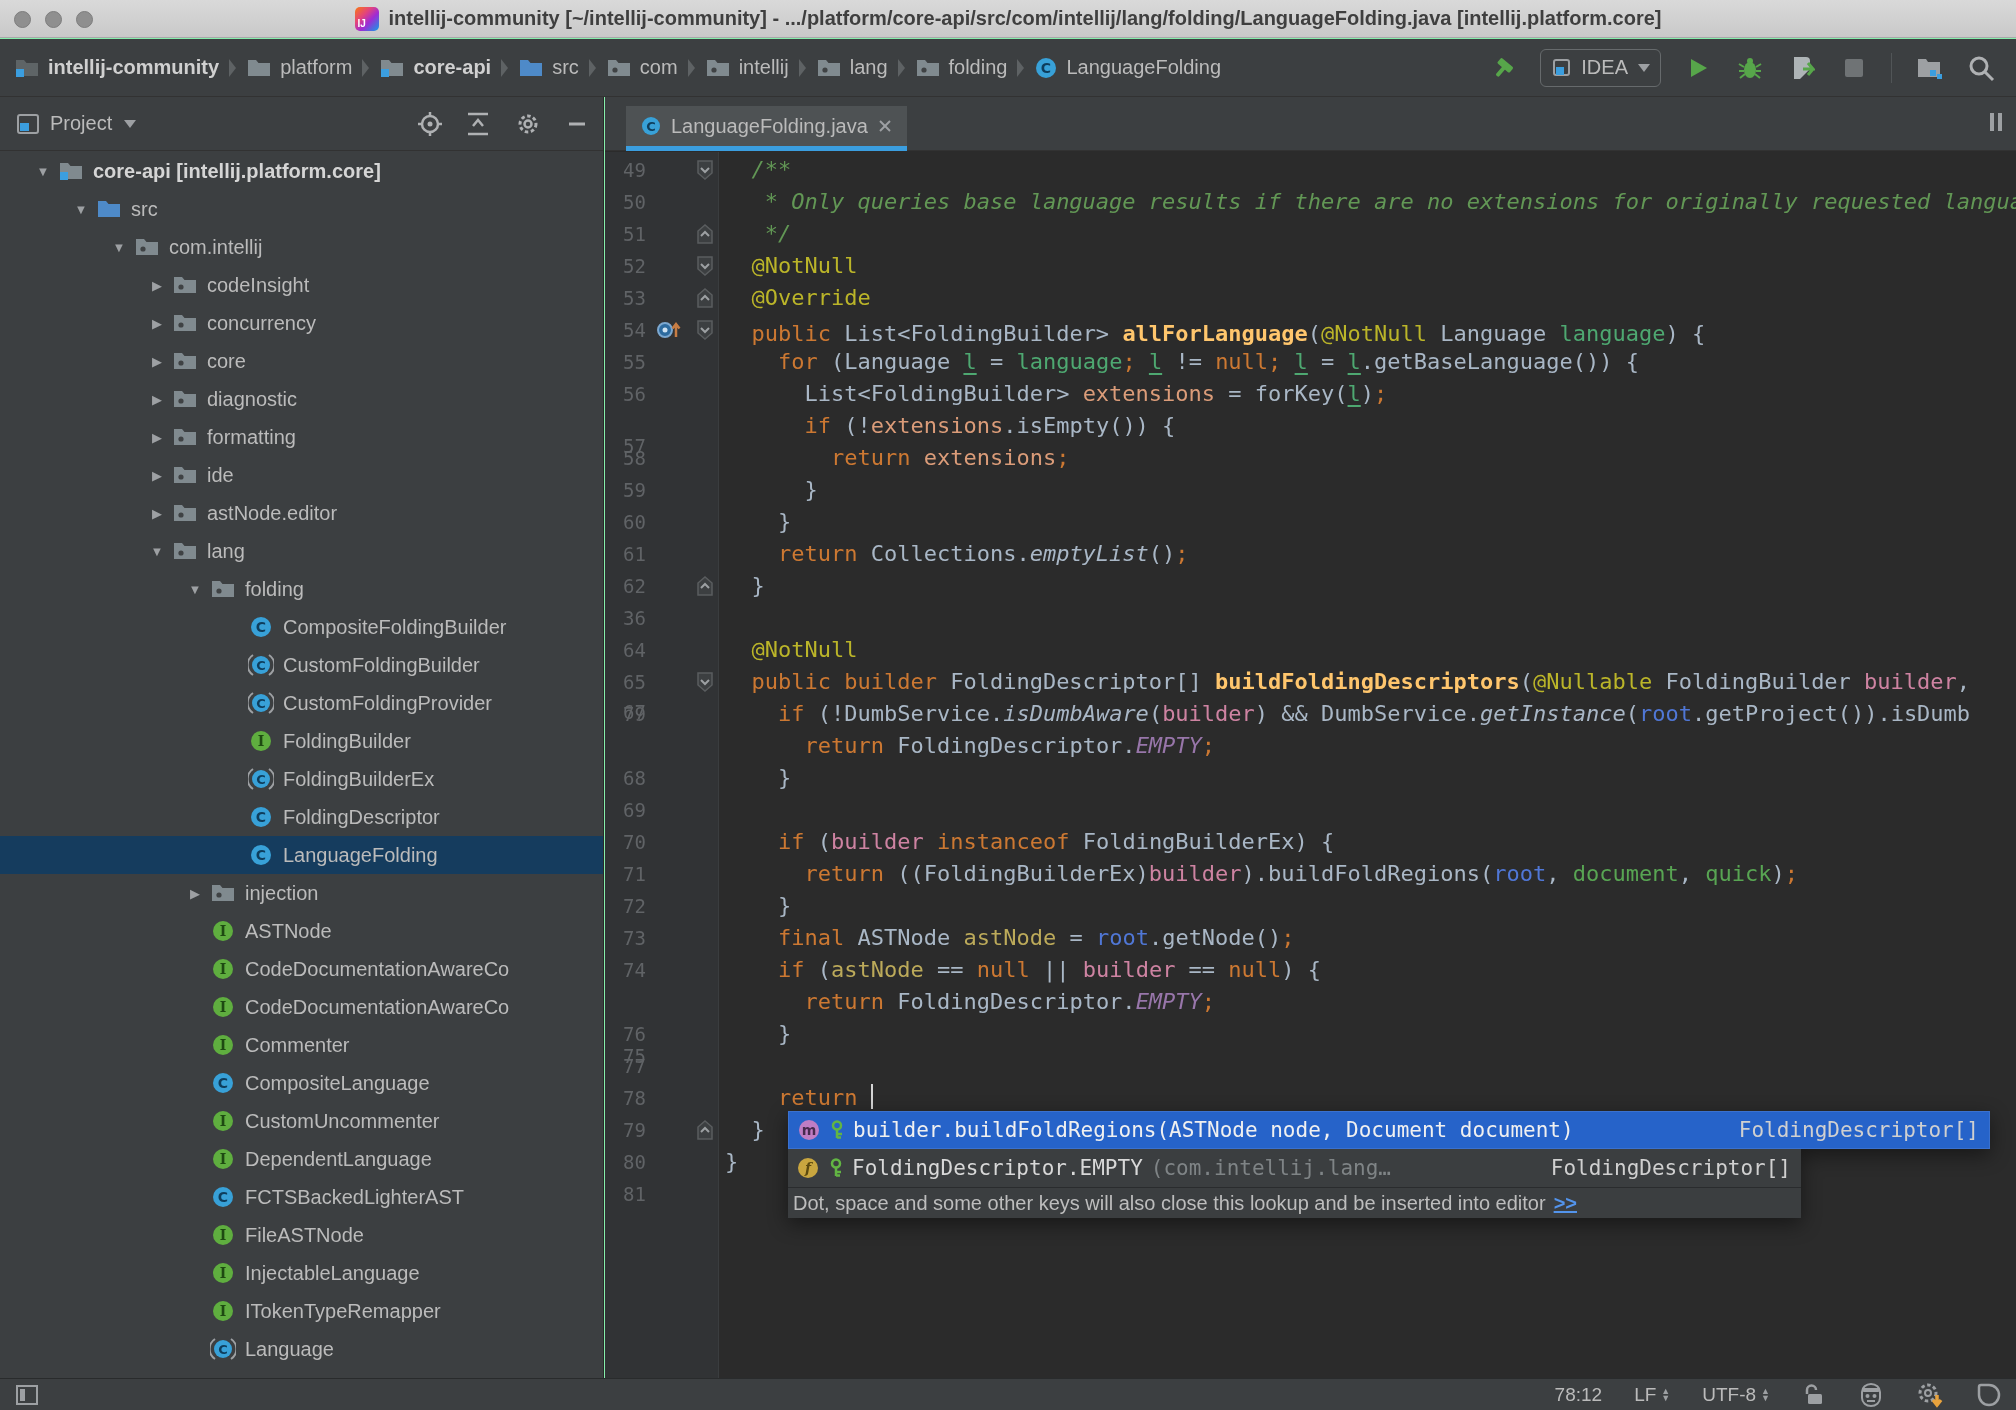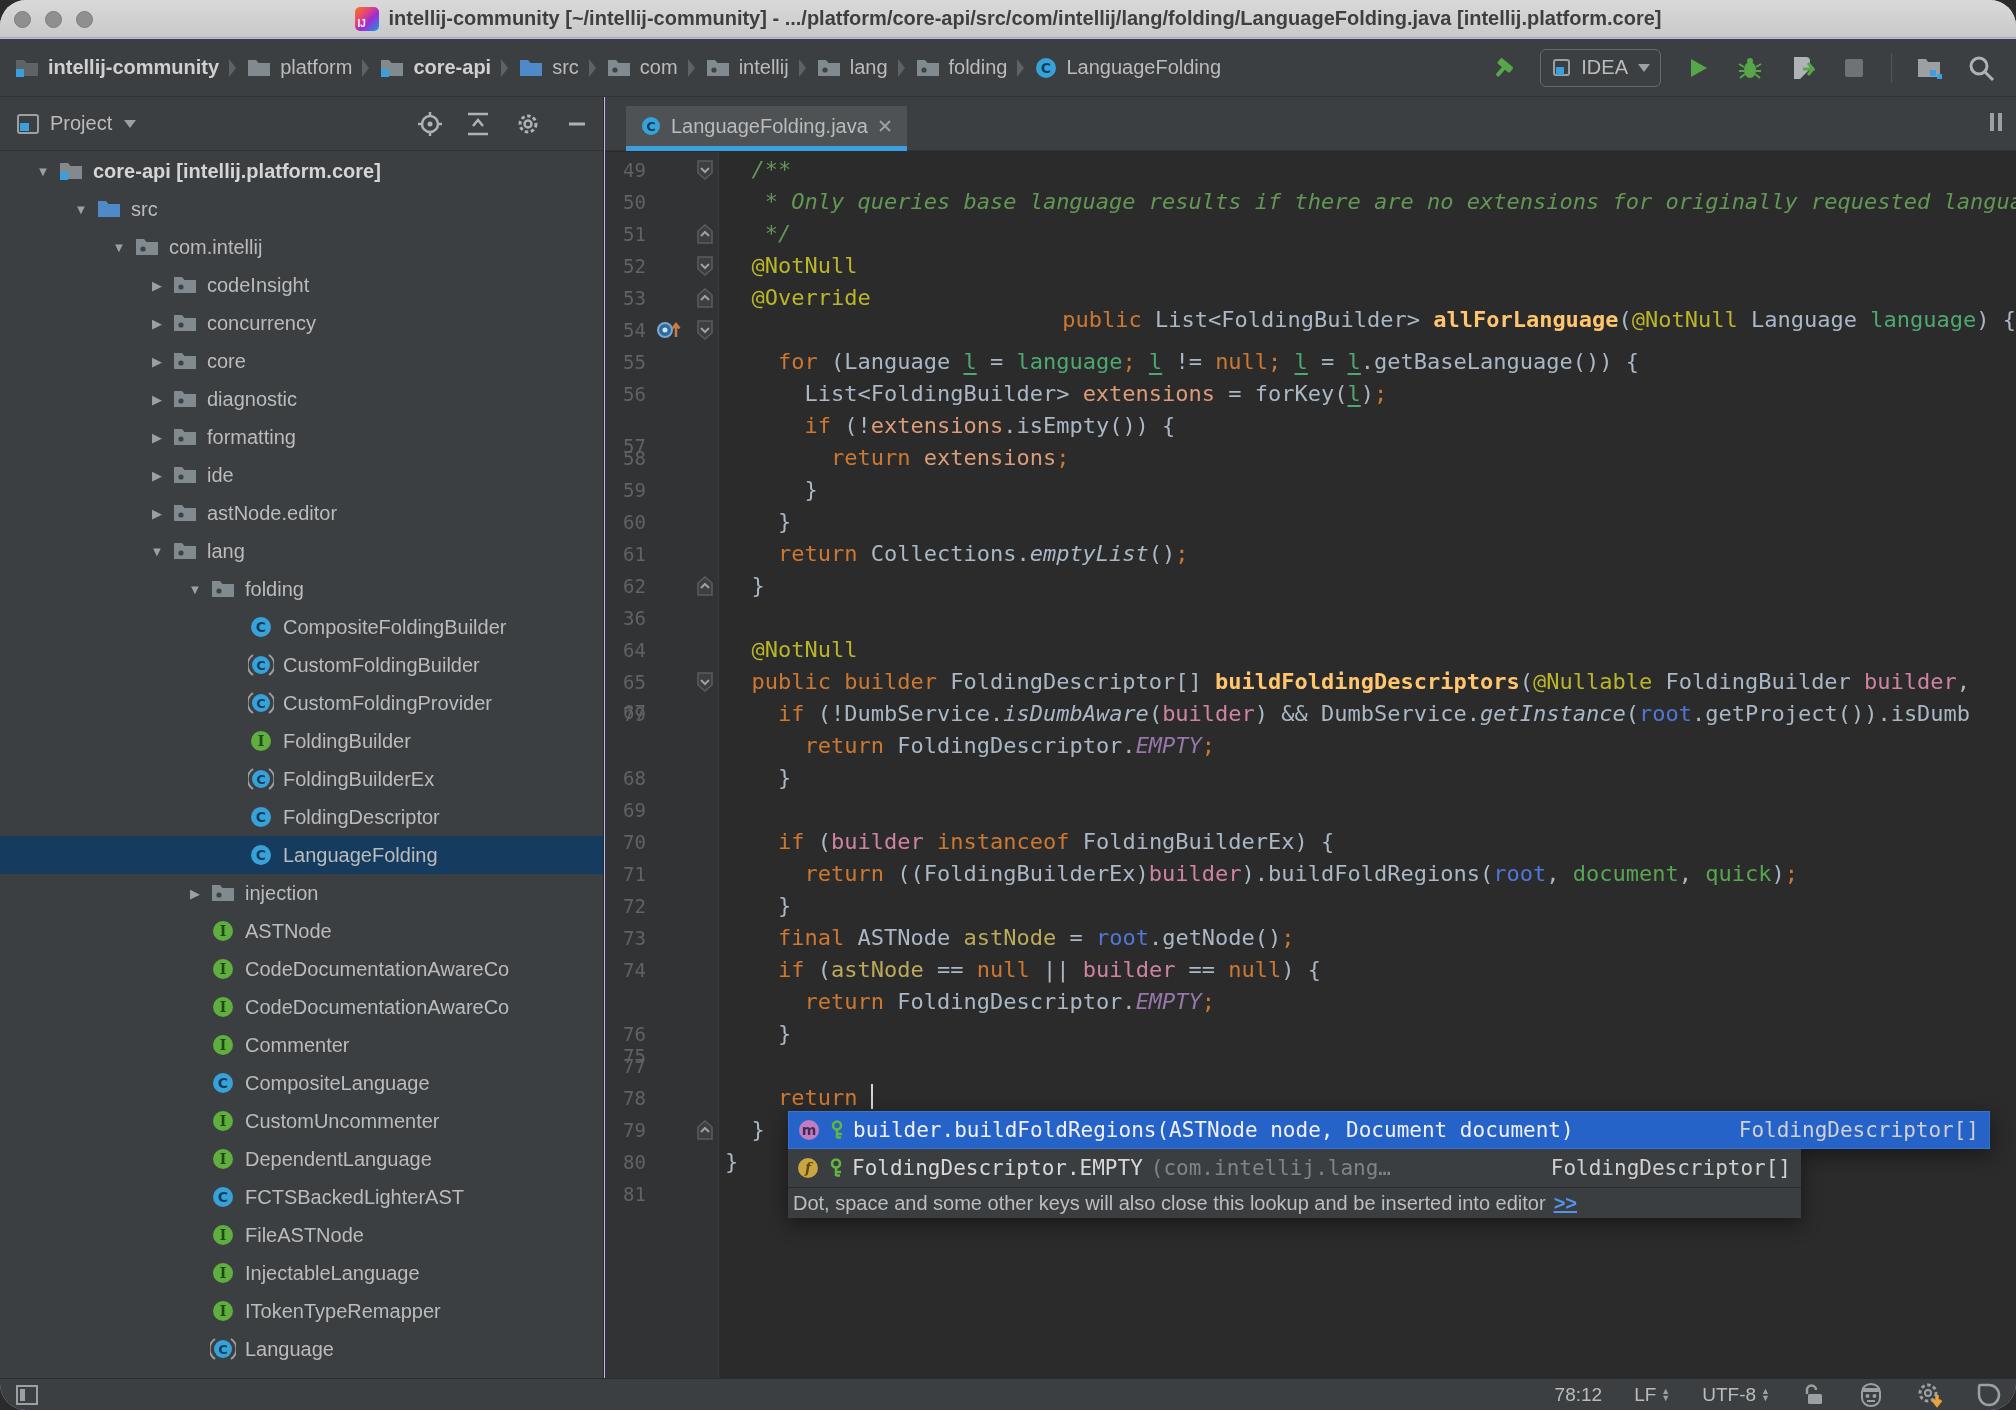--- a/index.html
+++ b/index.html
@@ -1,18 +1,18 @@
 <!DOCTYPE html>
 <html><head>
 <meta charset="utf-8">
 <style>
   * { margin:0; padding:0; box-sizing:border-box; }
   html,body { background:#2b2b2b; }
   body { font-family:"Liberation Sans", sans-serif; }
-  #app { position:relative; width:2016px; height:1410px; overflow:hidden; background:#c4b5fd;border-radius:26px; }
+  #app { position:relative; width:2016px; height:1410px; overflow:hidden; background:#86efac; }
 
   
   #titlebar { position:absolute; left:0; top:0; width:2016px; height:38px;
     background:linear-gradient(#d9d9d9,#c9c9c9); border-bottom:1px solid #a8a8a8;
     display:flex; align-items:center; }
   .traffic { position:absolute; left:14px; top:0; height:38px; display:flex; align-items:center; gap:14px; }
   .traffic .dot { width:17px; height:17px; border-radius:50%; background:#8f8f8f; border:1px solid #7d7d7d; }
   #title-center { width:100%; display:flex; align-items:center; justify-content:center; gap:10px; }
   #app-icon { width:24px; height:24px; border-radius:5px;
     background:linear-gradient(135deg,#f97a12 0%,#e3447c 35%,#9f2bd4 60%,#0d9fe8 100%);
@@ -814,21 +814,21 @@
               <span class="g-num">81</span>
             </div>
           </div>
         <div id="gutter-border"></div>
         <div id="code">
             <div class="c-line" style="top: 2px;"><span class="s-cmt">  /**</span></div>
             <div class="c-line" style="top: 34px;"><span class="s-cmt">   * Only queries base language results if there are no extensions for originally requested language</span></div>
             <div class="c-line" style="top: 66px;"><span class="s-cmt">   */</span></div>
             <div class="c-line" style="top: 98px;"><span class="s-ann">  @NotNull</span></div>
             <div class="c-line" style="top: 130px;"><span class="s-ann">  @Override</span></div>
-            <div class="c-line" style="top: 152px; text-align: right;"><span class="s-kw">  public</span><span class="s-p"> List&lt;FoldingBuilder&gt; </span><span class="s-mth">allForLanguage</span><span class="s-p">(</span><span class="s-ann">@NotNull</span><span class="s-p"> Language </span><span class="s-vL">language</span><span class="s-p">) {</span></div>
+            <div class="c-line" style="top: 166px;"><span class="s-kw">  public</span><span class="s-p"> List&lt;FoldingBuilder&gt; </span><span class="s-mth">allForLanguage</span><span class="s-p">(</span><span class="s-ann">@NotNull</span><span class="s-p"> Language </span><span class="s-vL">language</span><span class="s-p">) {</span></div>
             <div class="c-line" style="top: 194px;"><span class="s-kw">    for</span><span class="s-p"> (Language </span><span class="s-vLu">l</span><span class="s-p"> = </span><span class="s-vL">language</span><span class="s-semi">;</span><span class="s-p"> </span><span class="s-vLu">l</span><span class="s-p"> != </span><span class="s-kw">null</span><span class="s-semi">;</span><span class="s-p"> </span><span class="s-vLu">l</span><span class="s-p"> = </span><span class="s-vLu">l</span><span class="s-p">.getBaseLanguage()) {</span></div>
             <div class="c-line" style="top: 226px;"><span class="s-p">      List&lt;FoldingBuilder&gt; </span><span class="s-vE">extensions</span><span class="s-p"> = forKey(</span><span class="s-vLu">l</span><span class="s-p">)</span><span class="s-semi">;</span></div>
             <div class="c-line" style="top: 258px;"><span class="s-kw">      if</span><span class="s-p"> (!</span><span class="s-vE">extensions</span><span class="s-p">.isEmpty()) {</span></div>
             <div class="c-line" style="top: 290px;"><span class="s-kw">        return</span><span class="s-p"> </span><span class="s-vE">extensions</span><span class="s-semi">;</span></div>
             <div class="c-line" style="top: 322px;"><span class="s-p">      }</span></div>
             <div class="c-line" style="top: 354px;"><span class="s-p">    }</span></div>
             <div class="c-line" style="top: 386px;"><span class="s-kw">    return</span><span class="s-p"> Collections.</span><span class="s-sm">emptyList</span><span class="s-p">()</span><span class="s-semi">;</span></div>
             <div class="c-line" style="top: 418px;"><span class="s-p">  }</span></div>
             <div class="c-line" style="top: 450px;"></div>
             <div class="c-line" style="top: 482px;"><span class="s-ann">  @NotNull</span></div>

